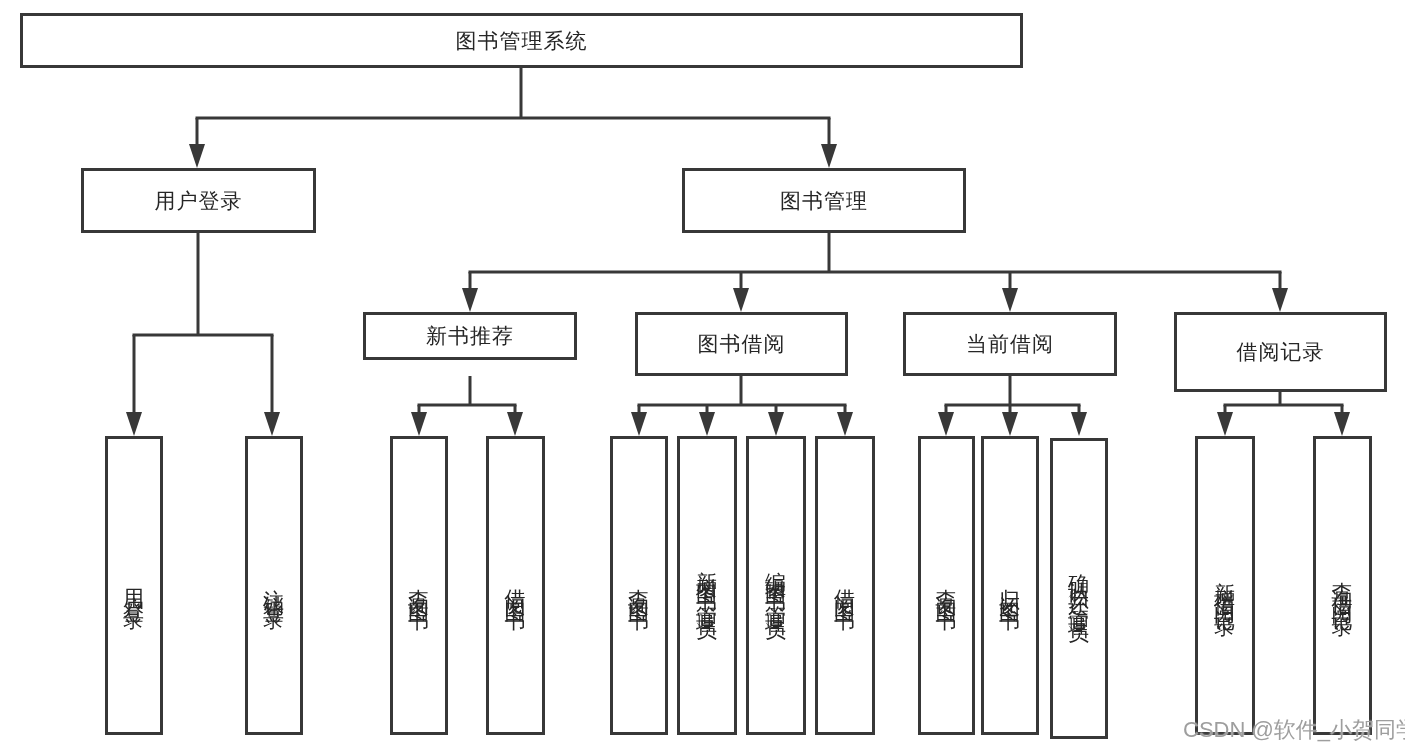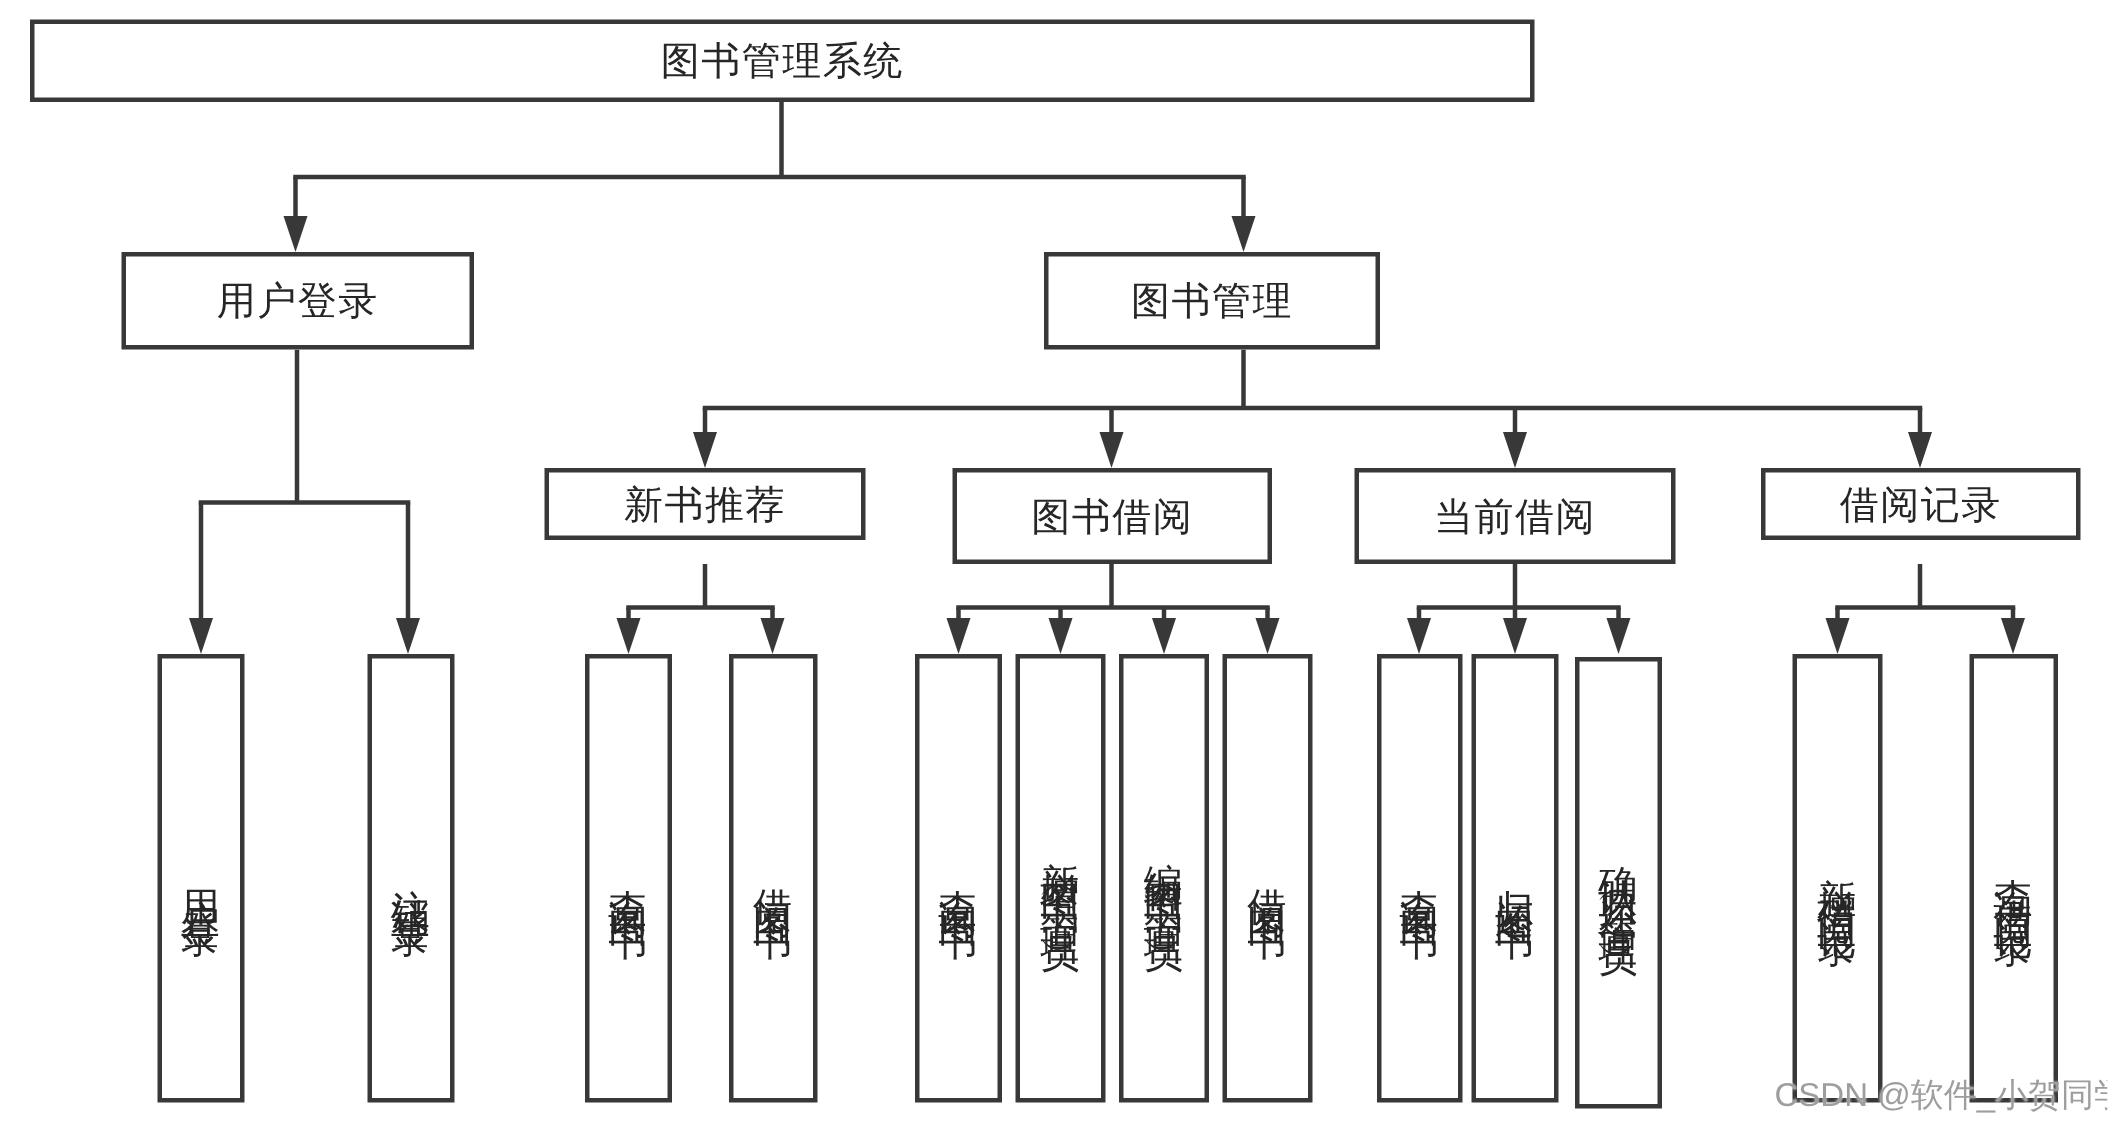--- a/index.html
+++ b/index.html
@@ -11,21 +11,21 @@
     overflow:hidden;
   }
   #connectors{position:absolute;left:0;top:0;z-index:1;color:var(--line,#383838);}
   #connectors line{stroke:currentColor;stroke-width:3;}
   #connectors polygon{fill:currentColor;}
   .node{
     position:absolute;z-index:2;box-sizing:border-box;
     border:3px solid var(--line,#383838);
     background:#fff;
     display:flex;align-items:center;justify-content:center;
-    font-size:26px;color:var(--text,#262626);
+    font-size:21px;color:var(--text,#262626);
     letter-spacing:1px;
   }
   .leaf span{
     writing-mode:vertical-rl;
     text-orientation:mixed;
     letter-spacing:7px;
     line-height:1;
     white-space:nowrap;
   }
   #watermark{
@@ -104,34 +104,34 @@
     <polygon points="1342,436 1334,412 1350,412"></polygon>
   </svg>
 
   <div class="node" style="left:20px;top:13px;width:1003px;height:55px">
     <span>图书管理系统</span>
   </div>
 
   <div class="node" style="left:81px;top:168px;width:235px;height:65px">
     <span>用户登录</span>
   </div>
-  <div class="node" style="left:696px;top:168px;width:224px;height:65px">
+  <div class="node" style="left:682px;top:168px;width:284px;height:65px">
     <span>图书管理</span>
   </div>
 
   <div class="node" style="left:363px;top:312px;width:214px;height:48px">
     <span>新书推荐</span>
   </div>
   <div class="node" style="left:635px;top:312px;width:213px;height:64px">
     <span>图书借阅</span>
   </div>
   <div class="node" style="left:903px;top:312px;width:214px;height:64px">
     <span>当前借阅</span>
   </div>
-  <div class="node" style="left:1174px;top:312px;width:213px;height:48px">
+  <div class="node" style="left:1174px;top:312px;width:213px;height:80px">
     <span>借阅记录</span>
   </div>
 
   <div class="node leaf" style="left:105px;top:436px;width:58px;height:299px">
     <span>用户登录</span>
   </div>
   <div class="node leaf" style="left:245px;top:436px;width:58px;height:299px">
     <span>注销登录</span>
   </div>
 

